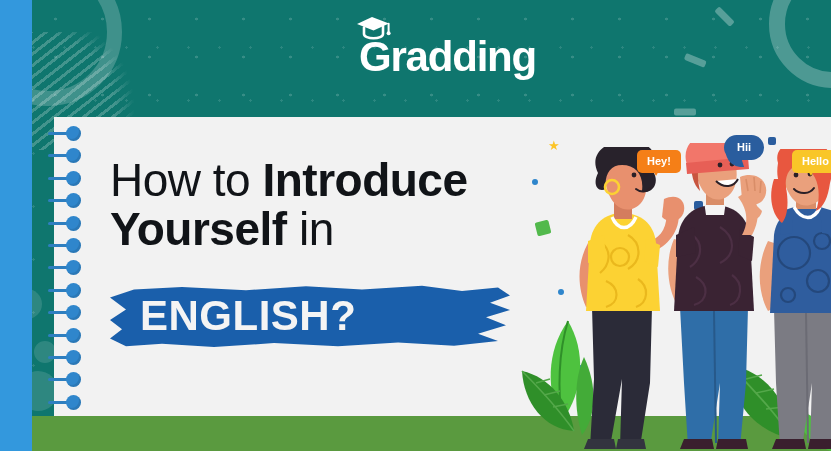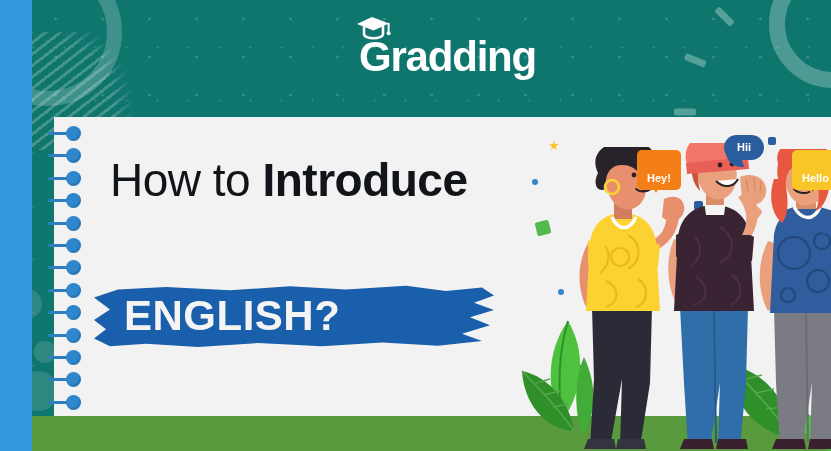--- a/index.html
+++ b/index.html
@@ -110,21 +110,21 @@
   #headline {
     position:absolute; left:78px; top:156px;
     z-index:5; line-height:1.07;
     color:#111418; letter-spacing:-.5px;
   }
   .head-line { font-size:46px; font-weight:400; white-space:nowrap; }
   .head-line b { font-weight:700; }
 
   
   #english-banner {
-    position:absolute; left:62px; top:283px;
+    position:absolute; left:78px; top:283px;
     width:400px; height:66px; z-index:5;
   }
   #brush-shape {
     position:absolute; inset:0;
     background:#1a5fab;
     clip-path:polygon(
       0% 22%, 6% 10%, 18% 6%, 34% 11%, 49% 5%, 63% 10%, 78% 4%,
       88% 12%, 97% 7%, 100% 19%, 95% 30%, 100% 41%, 94% 52%,
       99% 64%, 92% 77%, 97% 88%, 86% 95%, 72% 90%, 57% 96%,
       41% 91%, 26% 97%, 13% 92%, 4% 96%, 0% 84%, 3% 70%,
@@ -160,21 +160,21 @@
   
   .confetti { position:absolute; }
   .conf-star { color:#fcc425; font-size:13px; line-height:1; }
   .conf-sq { width:14px; height:14px; border-radius:2px; }
   .conf-dot { width:6px; height:6px; border-radius:50%; }
 
   
   .bubble {
     position:absolute; z-index:9;
     color:#fff; font-size:11px; font-weight:600;
-    padding:22px 10px 6px; white-space:nowrap;
+    padding:5px 10px 6px; white-space:nowrap;
   }
   .bubble.rect { border-radius:5px; }
   .bubble.rect::after {
     content:""; position:absolute; left:14px; bottom:-8px;
     border:5px solid transparent; border-top-width:9px;
   }
   #bubble-hey { left:125px; top:33px; background:#f57f17; }
   #bubble-hey::after { border-top-color:#f57f17; }
   #bubble-hello { left:280px; top:33px; background:#f9c628; color:#fff; }
   #bubble-hello::after { border-top-color:#f9c628; }
@@ -285,20 +285,21 @@
         <span class="knob"></span>
       </div>
     <div class="spiral-ring">
         <span class="bar"></span>
         <span class="knob"></span>
       </div>
   </div>
 
   <div id="headline">
     <div class="head-line"><span>How to </span><b>Introduce</b></div>
+    <div class="head-line"><b>Yourself</b><span> in</span></div>
   </div>
 
   <div id="english-banner">
     <div id="brush-shape"></div>
     <div id="english-text">ENGLISH?</div>
   </div>
 
   <div id="illustration">
 
     <div class="confetti conf-star" style="left:36px;  top:22px;">★</div>

